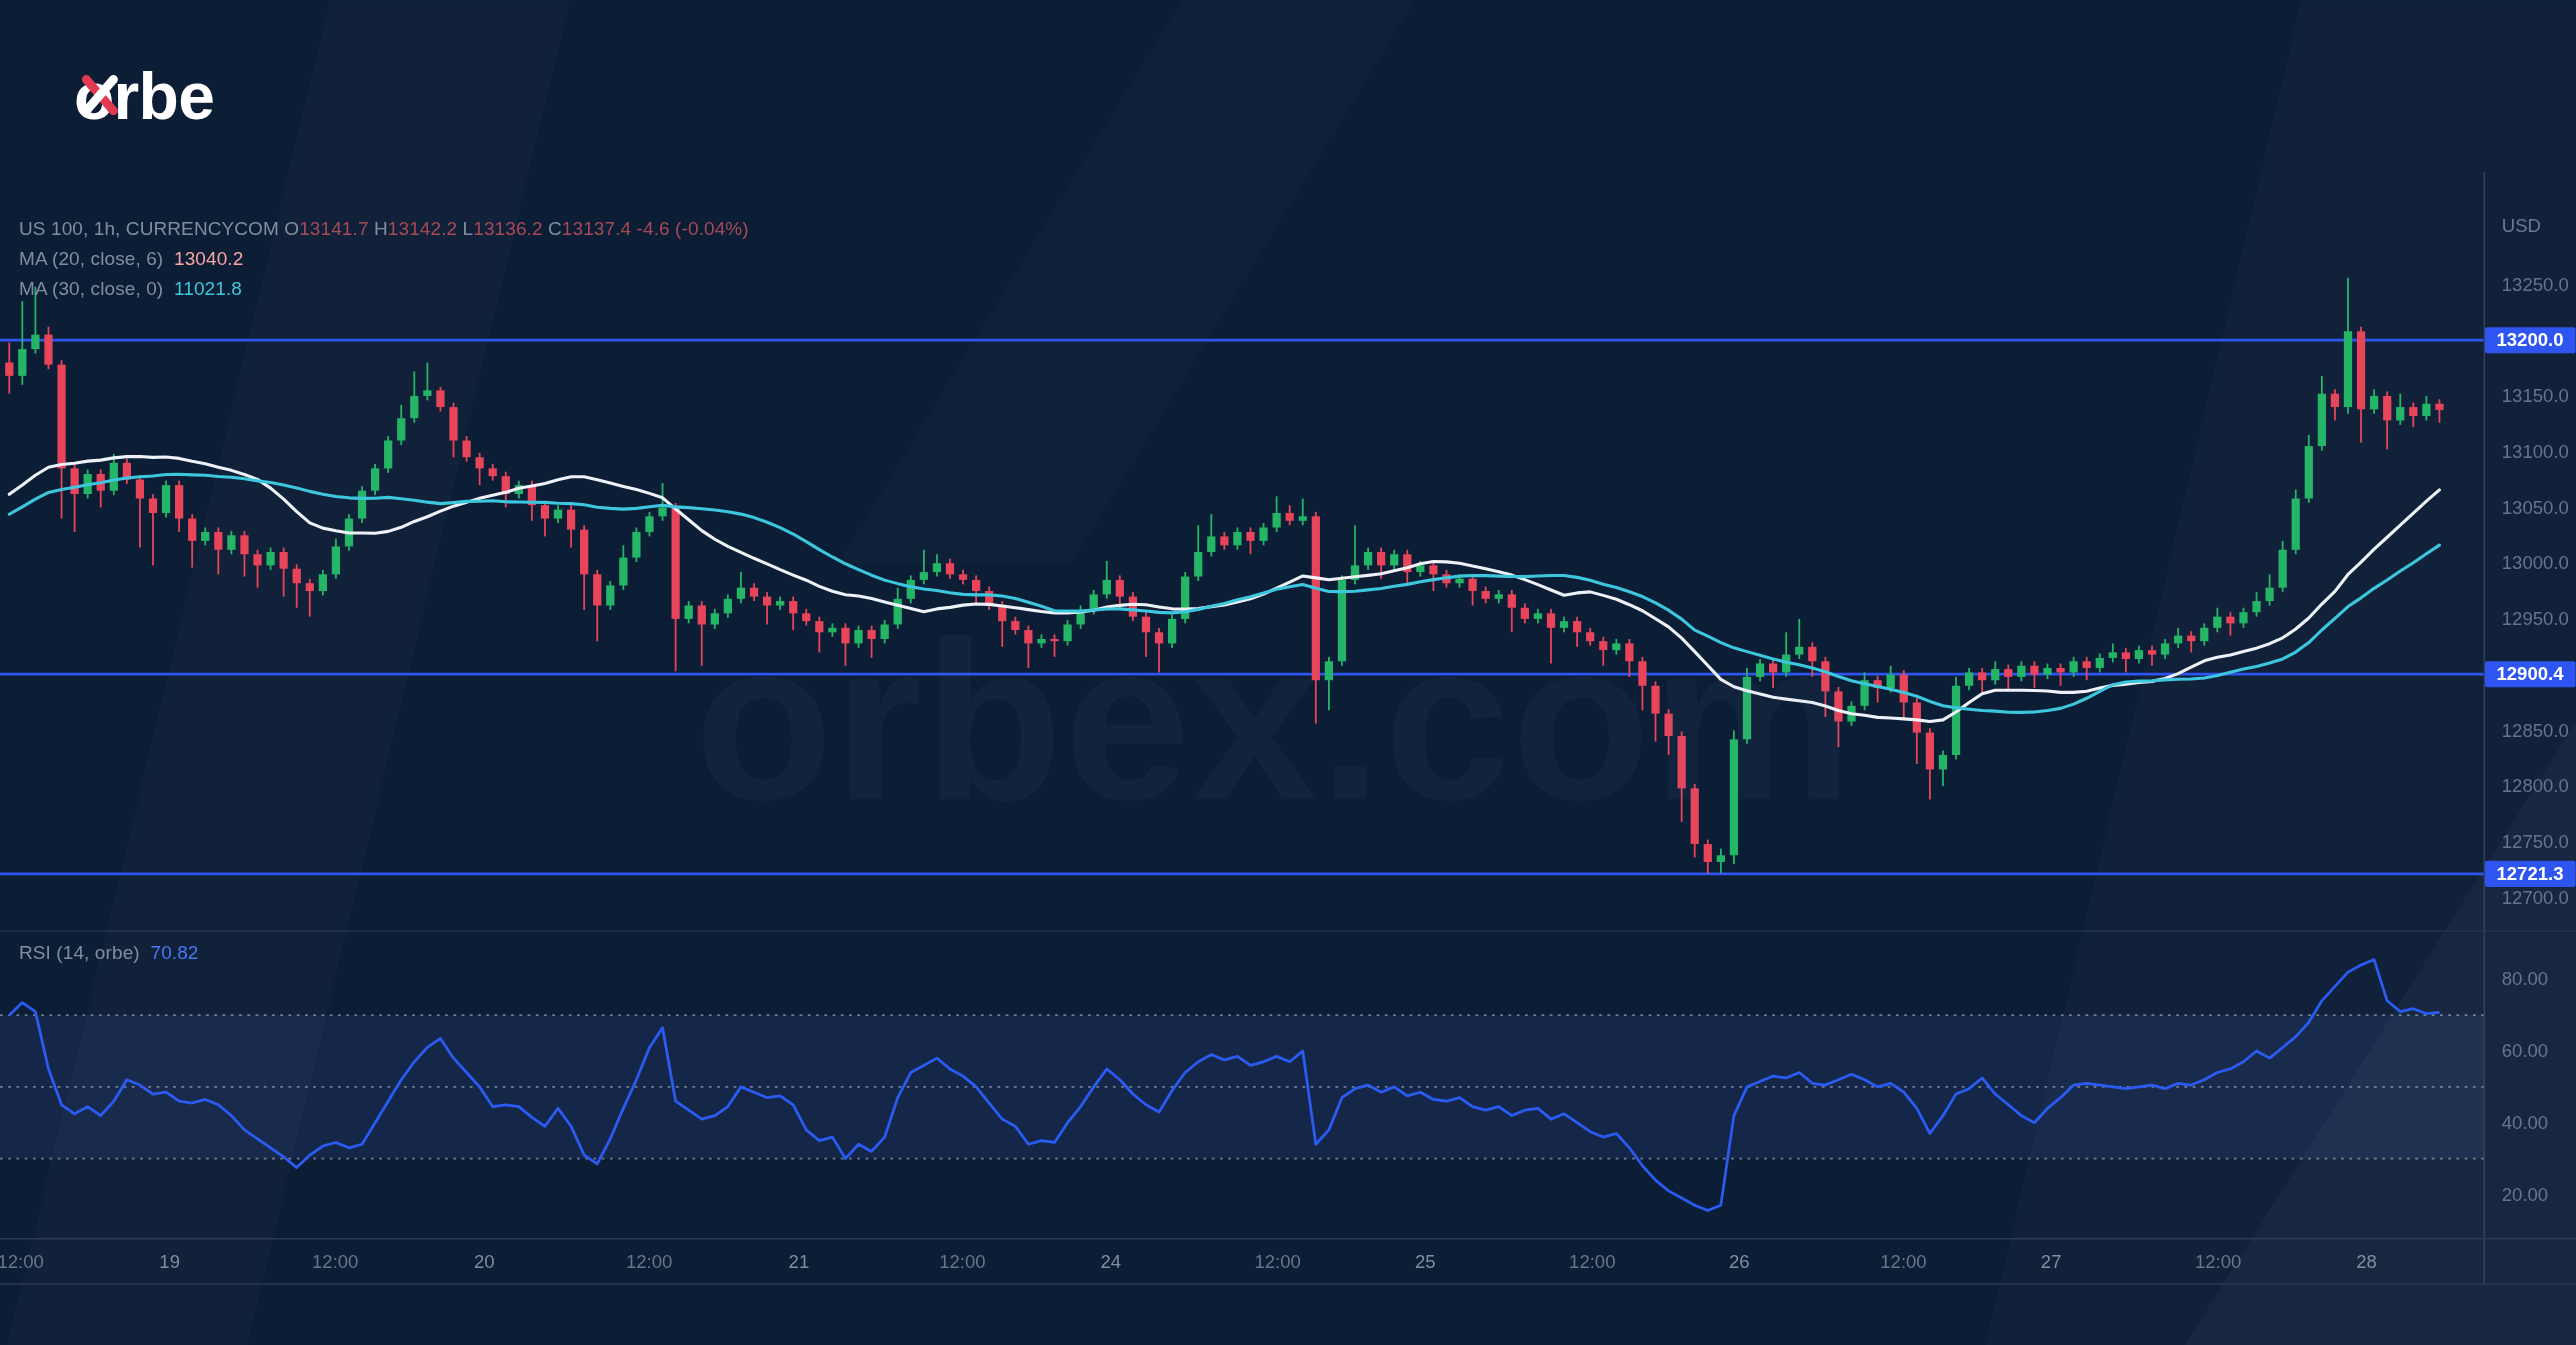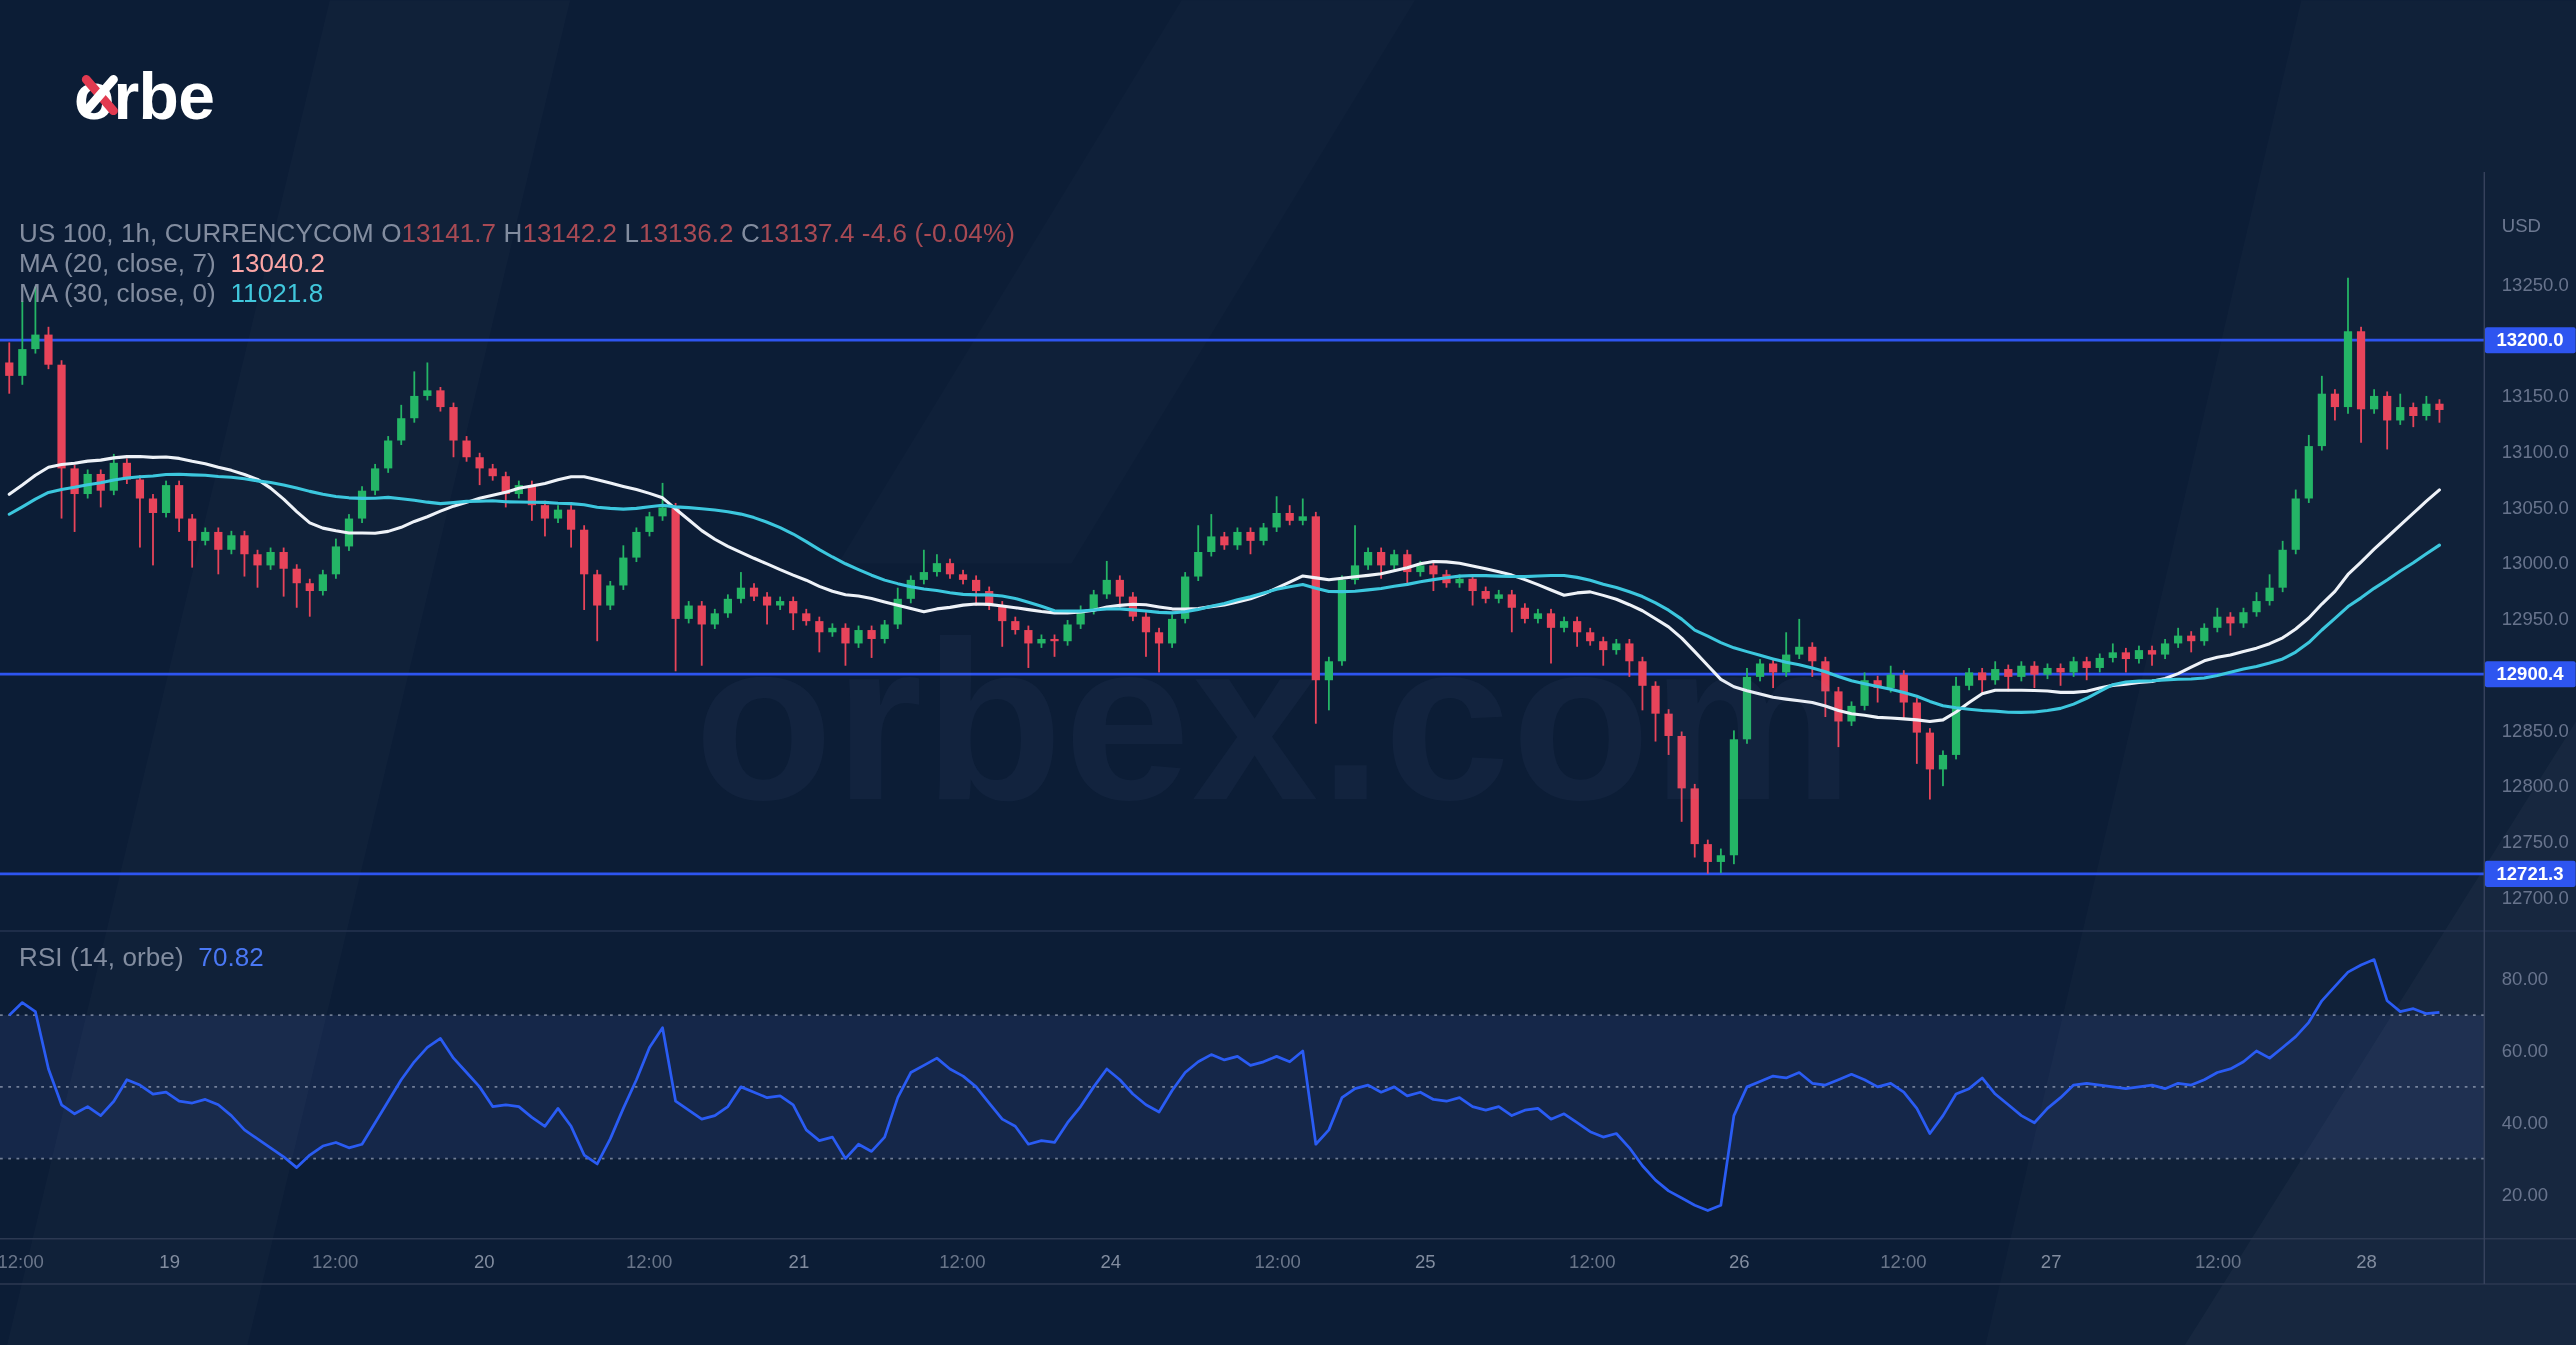--- a/index.html
+++ b/index.html
@@ -1,20 +1,20 @@
 <!DOCTYPE html>
 <html style="font-size:11px"><head>
 <meta charset="utf-8">
 <style>
   html,body{margin:0;padding:0;}
   body{width:2576px;height:1346px;background:#0c1d36;overflow:hidden;position:relative;
        font-family:"Liberation Sans",sans-serif;}
   #stage{position:absolute;left:0;top:0;width:2576px;height:1346px;}
   svg{position:absolute;left:0;top:0;}
-  .legend{position:absolute;left:19px;font-size:26px;letter-spacing:0.1px;white-space:pre;}
+  .legend{position:absolute;left:19px;font-size:19px;letter-spacing:0.1px;white-space:pre;}
   .lg-gray{color:#97a0b2;opacity:.85;}
   .lg-red{color:#a84a54;}
   .lg-white{color:#fca5a5;}
   .lg-cyan{color:#41c7dc;}
   .lg-blue{color:#4a78f5;text-align:center;}
   #legend1{top:218px;}
   #legend2{top:248px;}
   #legend3{top:278px;}
   #rsi-legend{top:942px;}
   #logo{position:absolute;left:74px;top:63px;display:flex;align-items:center;}
@@ -490,20 +490,20 @@
   <div id="logo">
     <span class="word">orbe</span>
     <svg width="49" height="52" viewBox="0 0 72 76">
       <line x1="18" y1="24" x2="58" y2="70" stroke="#e23a50" stroke-width="13" stroke-linecap="round"></line>
       <line x1="58" y1="24" x2="18" y2="70" stroke="#ffffff" stroke-width="13" stroke-linecap="round"></line>
     </svg>
   </div>
 
   <div id="legend1" class="legend"><span class="lg-gray">US 100, 1h, CURRENCYCOM</span><span class="lg-gray"> O</span><span class="lg-red">13141.7</span><span class="lg-gray"> H</span><span class="lg-red">13142.2</span><span class="lg-gray"> L</span><span class="lg-red">13136.2</span><span class="lg-gray"> C</span><span class="lg-red">13137.4</span><span class="lg-red"> -4.6 (-0.04%)</span></div>
 
-  <div id="legend2" class="legend"><span class="lg-gray">MA (20, close, 7)  </span><span class="lg-white">13040.2</span></div>
+  <div id="legend2" class="legend"><span class="lg-gray">MA (20, close, 6)  </span><span class="lg-white">13040.2</span></div>
 
   <div id="legend3" class="legend"><span class="lg-gray">MA (30, close, 0)  </span><span class="lg-cyan">11021.8</span></div>
 
   <div id="rsi-legend" class="legend"><span class="lg-gray">RSI (14, orbe)  </span><span class="lg-blue">70.82</span></div>
 
 </div>
 
 
 </body></html>

